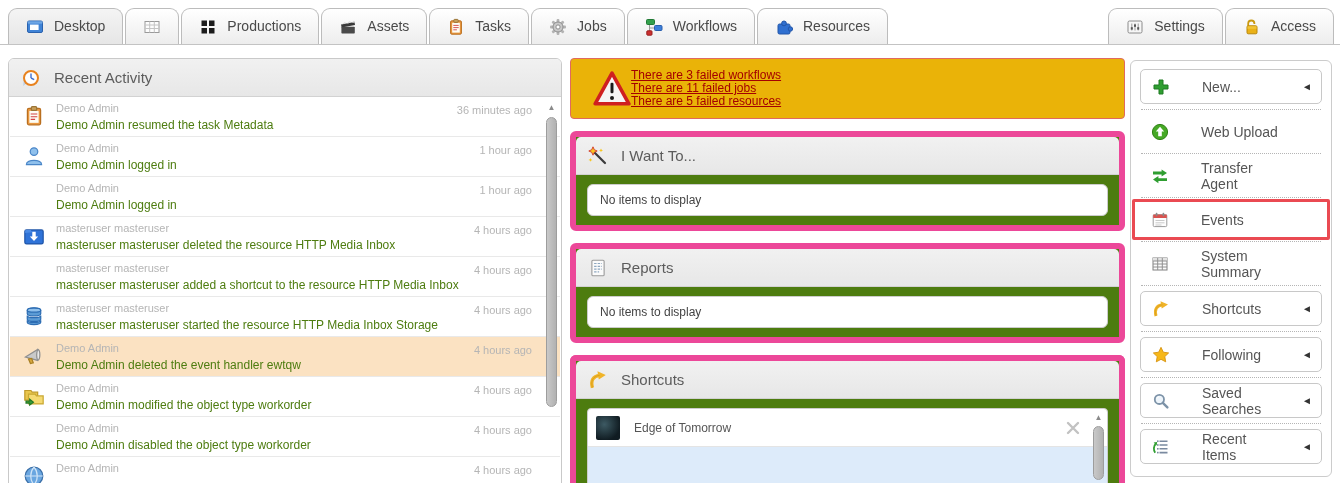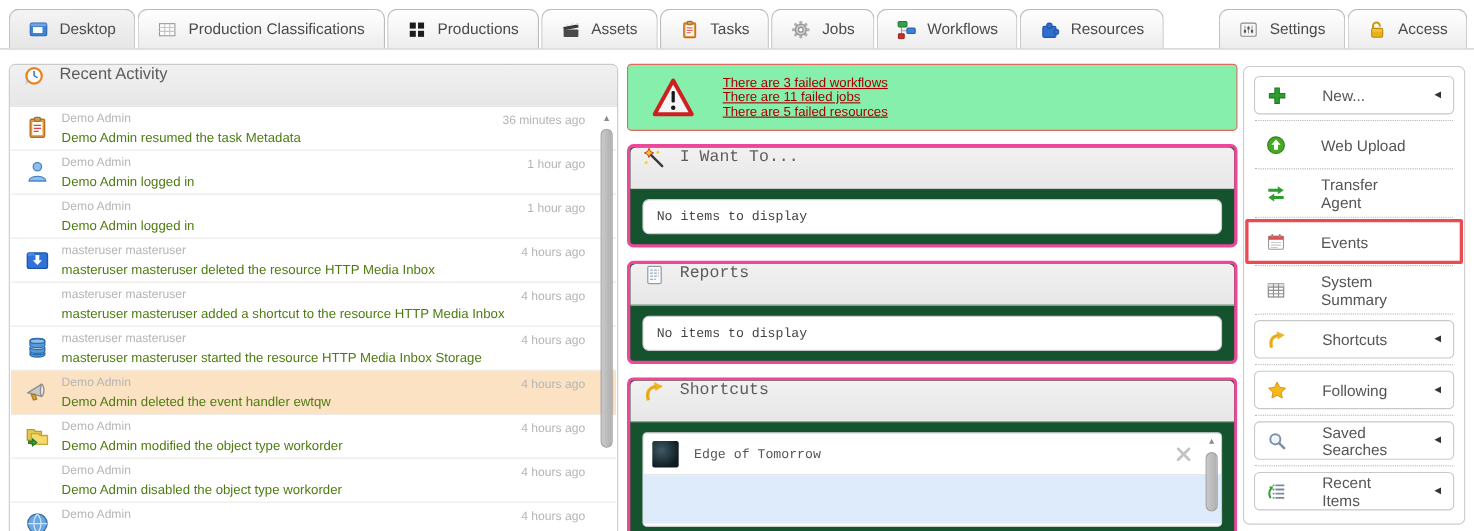--- a/index.html
+++ b/index.html
@@ -17,21 +17,21 @@
   .tabgroup.right{margin-left:auto;}
   .tab{display:flex;align-items:center;gap:10px;height:35px;padding:0 17px;
        background:linear-gradient(#ffffff,#ededed);border:1px solid #bcbcbc;border-bottom:none;
        border-radius:9px 9px 0 0;font-size:14px;color:#4a4a4a;cursor:pointer;white-space:nowrap;}
   .tab.active{background:linear-gradient(#f4f4f4,#e6e6e6);}
   .tab-label{line-height:35px;}
 
   
   .leftpanel{position:absolute;left:8px;top:58px;width:554px;height:440px;background:#fff;
              border:1px solid #c9c9c9;border-radius:6px 6px 0 0;box-sizing:border-box;}
-  .panel-header{height:37px;display:flex;align-items:flex-start;gap:13px;padding-left:12px;
+  .panel-header{height:37px;display:flex;align-items:center;gap:13px;padding-left:12px;
                 background:linear-gradient(#f1f1f1,#e7e7e7);border-bottom:1px solid #d2d2d2;
                 border-radius:5px 5px 0 0;}
   .panel-title{font-size:15px;color:#5c5c5c;}
   .activity-list{position:absolute;top:38px;left:1px;right:1px;bottom:0;overflow:hidden;}
   .arow{position:relative;height:40px;border-bottom:1px solid #e9e9e9;padding:5px 40px 0 46px;
         box-sizing:border-box;cursor:pointer;}
   .arow.hl{background:#fbe2c2;}
   .arow-ic{position:absolute;left:13px;top:8px;}
   .arow-user{font-size:11px;color:#b5b5b5;}
   .arow-text{font-size:12px;color:#4d7c0f;margin-top:4px;}
@@ -40,25 +40,25 @@
   .scroll-up{font-size:8px;color:#8a8a8a;text-align:center;height:13px;line-height:13px;cursor:pointer;}
   .scroll-thumb{position:absolute;left:1px;right:1px;top:16px;height:288px;cursor:pointer;
                 background:linear-gradient(90deg,#c9c9c9,#b1b1b1);border:1px solid #9d9d9d;border-radius:6px;}
 
   
   .midcol{position:absolute;left:570px;top:58px;width:555px;}
   .notice{box-sizing:border-box;border-radius:4px;display:flex;align-items:center;}
   .notice-info{height:47px;background:#def0cc;border:1px solid #8abb63;margin-bottom:13px;
                padding-left:26px;gap:28px;}
   .link-green{color:#3f9e2f;font-size:12px;text-decoration:underline;cursor:pointer;}
-  .notice-error{height:61px;background:#86efac;border:1px solid #e06a5f;margin-bottom:12px;
-                padding-left:22px;gap:26px;}
+  .notice-error{height:61px;background:#eab308;border:1px solid #e06a5f;margin-bottom:12px;
+                padding-left:22px;}
   .link-red{display:block;color:#a40000;font-size:12px;line-height:13px;text-decoration:underline;cursor:pointer;}
 
-  .widget{border:3px solid #ec4899;border-radius:6px;background:#14532d;margin-bottom:12px;box-sizing:border-box;font-family:Liberation Mono, monospace;}
+  .widget{border:6px solid #ec4899;border-radius:6px;background:#4d7c0f;margin-bottom:12px;box-sizing:border-box;}
   .widget .panel-header{border-radius:5px 5px 0 0;}
   .widget-body{padding:9px 11px;}
   .empty-box{height:30px;border:1px solid #cccccc;border-radius:6px;display:flex;align-items:center;
              padding-left:12px;font-size:12px;color:#444;background:#fff;}
   .widget-shortcuts{border-radius:6px 6px 0 0;border-bottom:none;margin-bottom:0;}
   .sc-box{position:relative;border:1px solid #cccccc;border-radius:4px;overflow:hidden;height:84px;background:#fff;}
   .sc-row{display:flex;align-items:center;height:37px;gap:14px;padding:0 22px 0 8px;
           border-bottom:1px solid #e4e4e4;cursor:pointer;}
   .sc-label{font-size:12px;color:#555;flex:1;}
   .thumb{width:24px;height:24px;border-radius:2px;
@@ -97,21 +97,20 @@
           </span>
     <span class="tab-label">Desktop</span>
   </div>
         <div class="tab">
     <span class="icon i18 tab-ic">
             <svg viewBox="0 0 18 18">
               <rect x="2" y="3.5" width="14" height="11" fill="#fdfdfd" stroke="#9a9a9a"></rect>
               <path d="M2 7h14M2 10.5h14M6.7 3.5v11M11.3 3.5v11" stroke="#c4c4c4" fill="none"></path>
             </svg>
           </span>
-    <span class="tab-label">Production Classifications</span>
   </div>
         <div class="tab">
     <span class="icon i18 tab-ic">
             <svg viewBox="0 0 18 18">
               <rect x="2.5" y="2.5" width="5.5" height="5.5" fill="#1c1c1c"></rect>
               <rect x="10" y="2.5" width="5.5" height="5.5" fill="#1c1c1c"></rect>
               <rect x="2.5" y="10" width="5.5" height="5.5" fill="#1c1c1c"></rect>
               <rect x="10" y="10" width="5.5" height="5.5" fill="#1c1c1c"></rect>
             </svg>
           </span>

